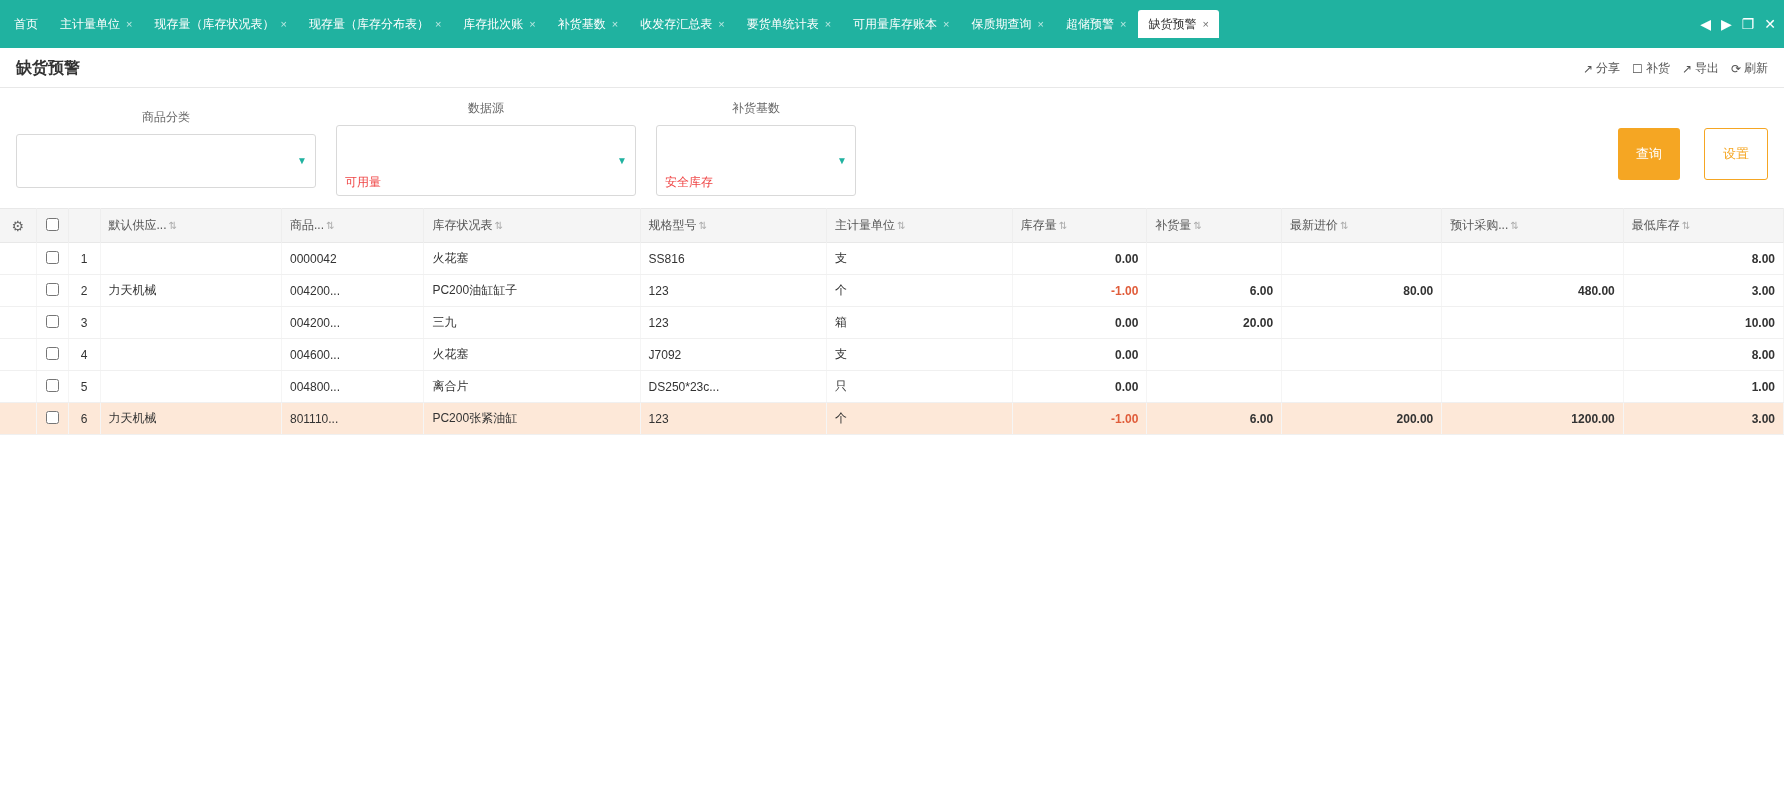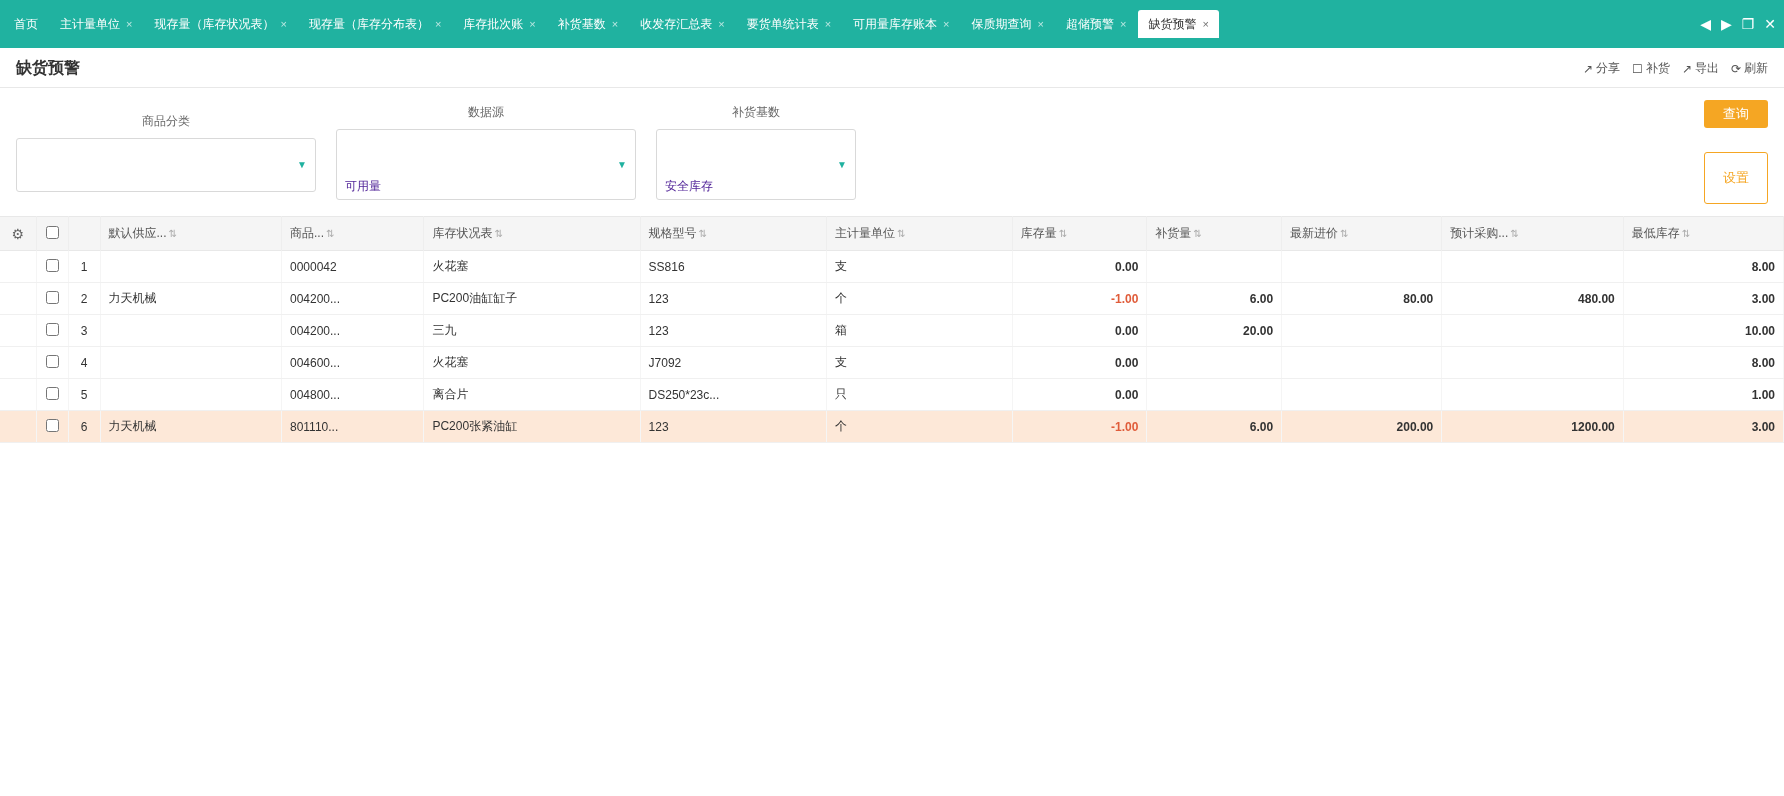--- a/index.html
+++ b/index.html
@@ -110,27 +110,27 @@
       border-radius: 3px;
       padding: 4px 8px;
       min-width: 200px;
       cursor: pointer;
       background: #fff;
       font-size: 12px;
       justify-content: space-between;
     }
     .filter-select.wide { min-width: 300px; }
     .filter-select .arrow { color: #20b2a0; font-size: 10px; margin-left: 8px; }
-    .filter-value { color: #4c1d95; margin-top: 44px; }
+    .filter-value { color: #ef4444; margin-top: 44px; }
 
     .filter-actions {
       margin-left: auto;
       display: flex;
-      flex-direction: column;
       gap: 24px;
+      margin-top: 12px;
     }
     .btn-query {
       background: #f5a623;
       color: #fff;
       border: none;
       border-radius: 3px;
       padding: 5px 18px;
       font-size: 13px;
       cursor: pointer;
     }

